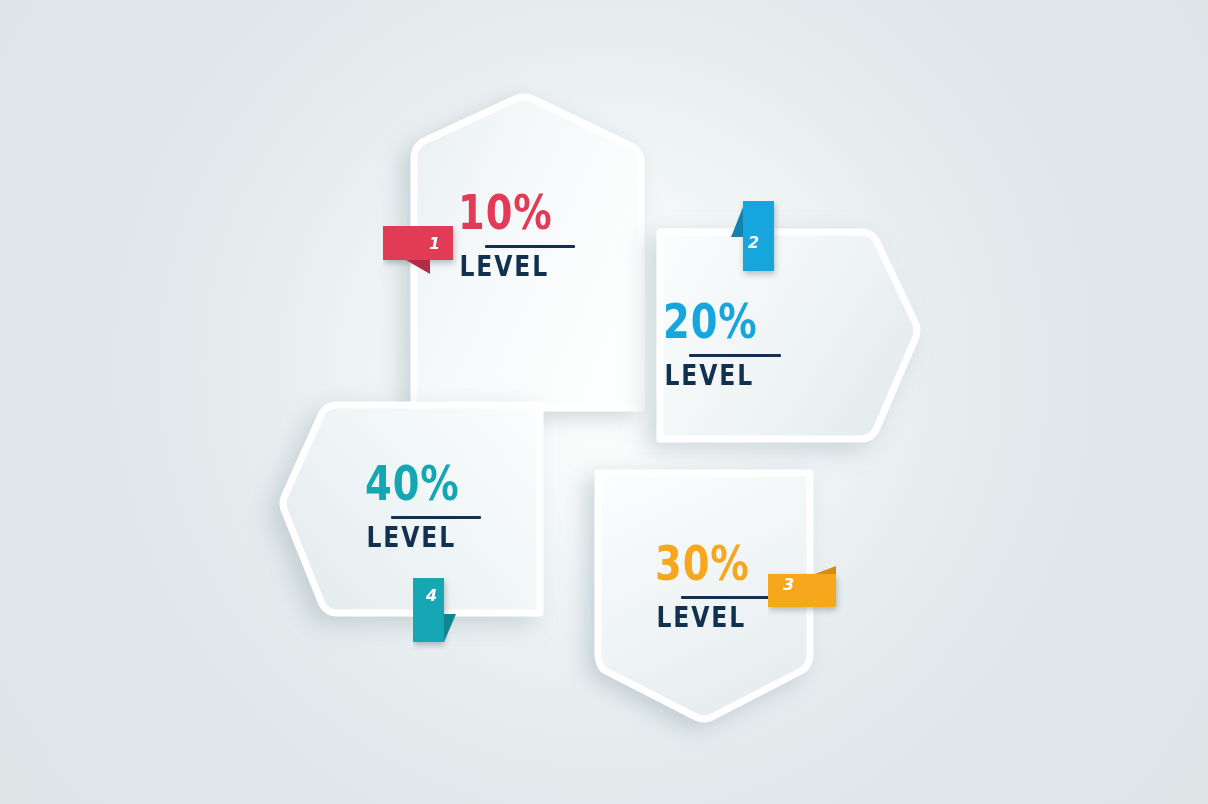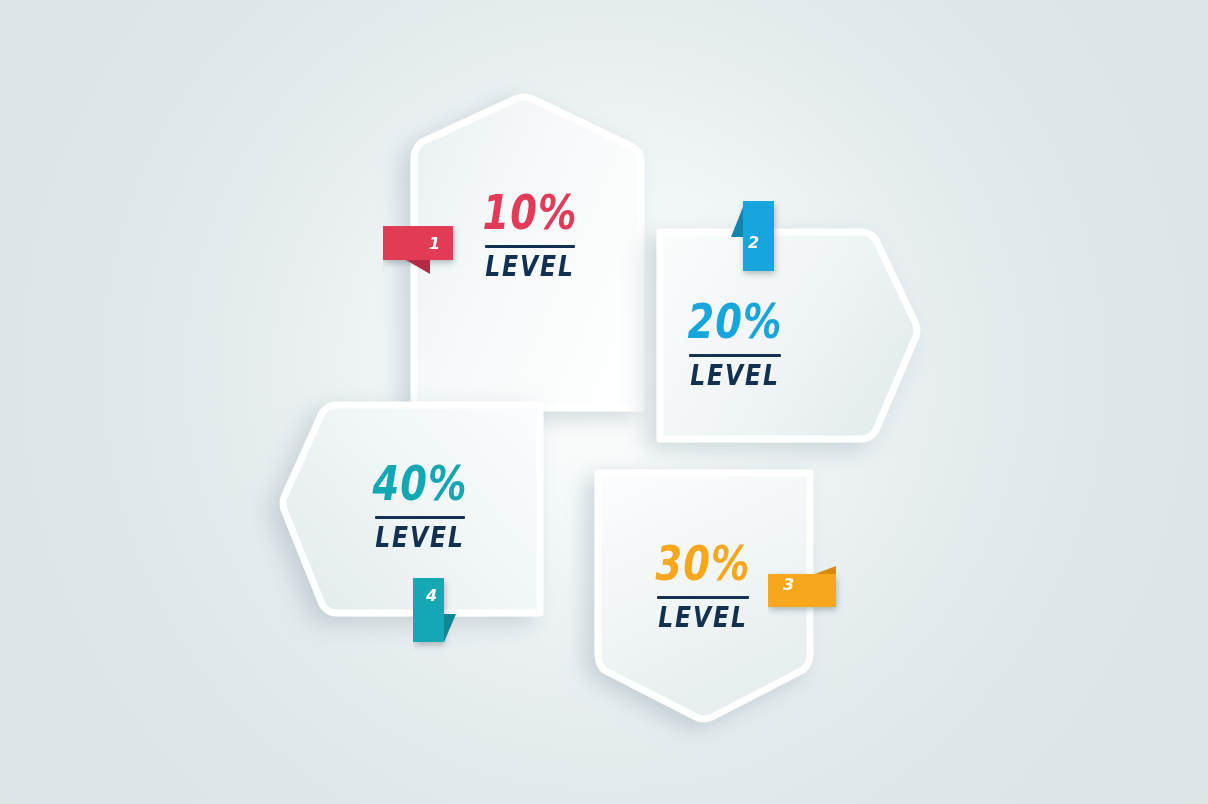--- a/index.html
+++ b/index.html
@@ -28,23 +28,21 @@
     position: absolute;
     left: 0;
     top: 0;
     width: 1208px;
     height: 804px;
   }
 
   
   .stat {
     position: absolute;
-    text-align: center;
     user-select: none;
-    font-style: italic;
   }
   .stat .pct {
     font-family: "DejaVu Sans", sans-serif;
     font-weight: bold;
     letter-spacing: 1px;
     line-height: 1;
     display: block;
     transform: scaleY(1.18) scaleX(0.96);
     transform-origin: center bottom;
   }
@@ -69,26 +67,26 @@
   #stat-1 { left: 455px; top: 196px; width: 150px; }
   #stat-1 .pct { font-size: 40px; color: #e23a57; }
   #stat-1 .rule { width: 90px; margin-left: 30px; margin-right: 30px; }
   #stat-1 .lvl { font-size: 25px; letter-spacing: 2px; }
 
   #stat-2 { left: 660px; top: 305px; width: 150px; }
   #stat-2 .pct { font-size: 40px; color: #16a6dd; }
   #stat-2 .rule { width: 92px; margin-left: 29px; margin-right: 29px; }
   #stat-2 .lvl { font-size: 25px; letter-spacing: 2px; }
 
-  #stat-3 { left: 628px; top: 547px; width: 150px; }
+  #stat-3 { left: 652px; top: 547px; width: 150px; }
   #stat-3 .pct { font-size: 40px; color: #f6a71d; }
   #stat-3 .rule { width: 92px; margin-left: 29px; margin-right: 29px; }
   #stat-3 .lvl { font-size: 25px; letter-spacing: 2px; }
 
-  #stat-4 { left: 346px; top: 467px; width: 148px; }
+  #stat-4 { left: 362px; top: 467px; width: 148px; }
   #stat-4 .pct { font-size: 40px; color: #13a7b4; }
   #stat-4 .rule { width: 90px; margin-left: 29px; margin-right: 29px; }
   #stat-4 .lvl { font-size: 25px; letter-spacing: 2px; }
 
   
   .tab {
     position: absolute;
     user-select: none;
   }
   .tab .num {

